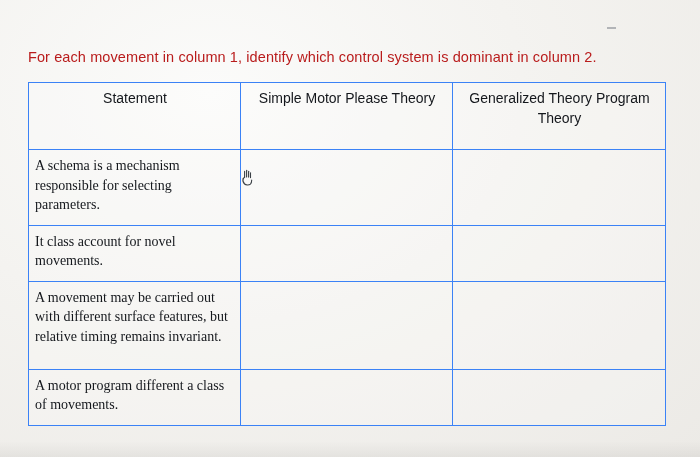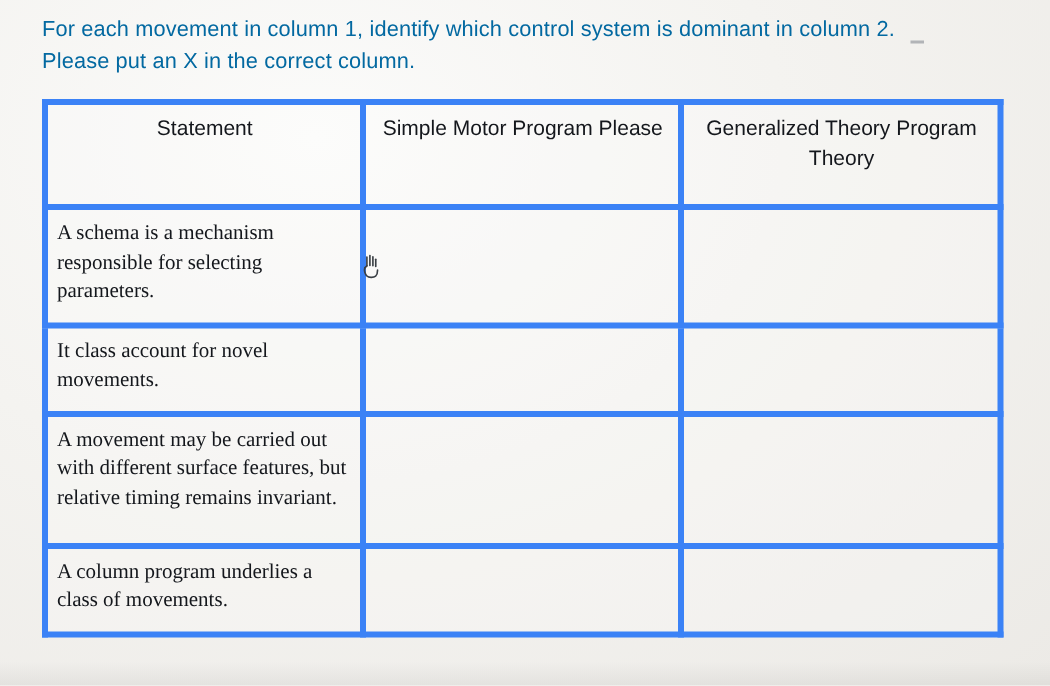--- a/index.html
+++ b/index.html
@@ -23,33 +23,34 @@
       radial-gradient(ellipse at 30% 20%, #fbfbfa 0%, #f4f3f0 45%, #eceae6 100%);
   }
   .content {
     position: relative;
     padding: 10px 18px 0 28px;
   }
   .intro {
     font-size: 14.5px;
     line-height: 21px;
     letter-spacing: 0.1px;
-    color: #0369a1;
+    color: #b91c1c;
+    margin-top: 37px;
   }
   .intro div {
     white-space: nowrap;
   }
   table.grid {
     margin-top: 14px;
     border-collapse: collapse;
     width: 637px;
     table-layout: fixed;
   }
   table.grid td, table.grid th {
-    border: 4px solid #3b82f6;
+    border: 1px solid #3b82f6;
     vertical-align: top;
     padding: 6px 5px 10px 6px;
     font-weight: normal;
     font-size: 14px;
     line-height: 19.5px;
     background: rgba(255,255,255,0.22);
   }
   th.head {
     text-align: center;
     vertical-align: middle;
@@ -102,54 +103,53 @@
 </style>
 </head>
 <body>
 
 <div class="paper"></div>
 
 <div class="content">
 
   <div class="intro">
     <div>For each movement in column 1, identify which control system is dominant in column 2.</div>
-    <div>Please put an X in the correct column.</div>
   </div>
 
   <table class="grid">
     <colgroup>
       <col class="col-statement">
       <col class="col-smp">
       <col class="col-gmp">
     </colgroup>
     <thead>
       <tr>
         <th class="head">Statement</th>
-        <th class="head">Simple Motor Program Please</th>
+        <th class="head">Simple Motor Please Theory</th>
         <th class="head">Generalized Theory Program Theory</th>
       </tr>
     </thead>
     <tbody>
       <tr class="row-h-1">
         <td class="statement">A schema is a mechanism responsible for selecting parameters.</td>
         <td class="cell"></td>
         <td class="cell"></td>
       </tr>
       <tr class="row-h-3">
         <td class="statement">It class account for novel movements.</td>
         <td class="cell"></td>
         <td class="cell"></td>
       </tr>
       <tr class="row-h-4">
         <td class="statement">A movement may be carried out with different surface features, but relative timing remains invariant.</td>
         <td class="cell"></td>
         <td class="cell"></td>
       </tr>
       <tr class="row-h-5">
-        <td class="statement">A column program underlies a class of movements.</td>
+        <td class="statement">A motor program different a class of movements.</td>
         <td class="cell"></td>
         <td class="cell"></td>
       </tr>
     </tbody>
   </table>
 </div>
 
 <div class="stray-mark"></div>
 
 <div class="cursor">

